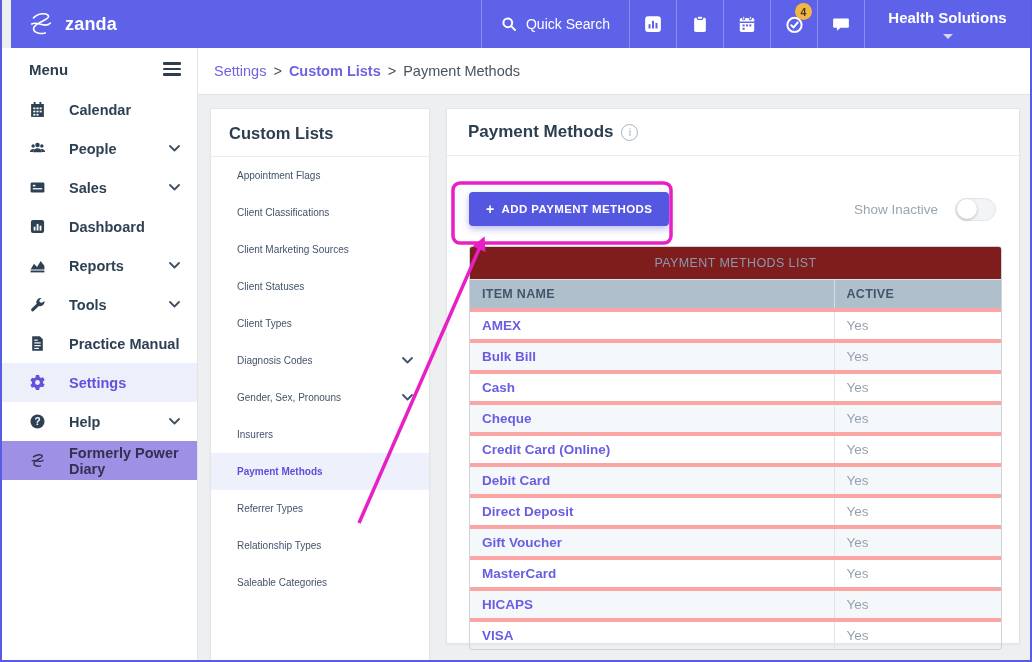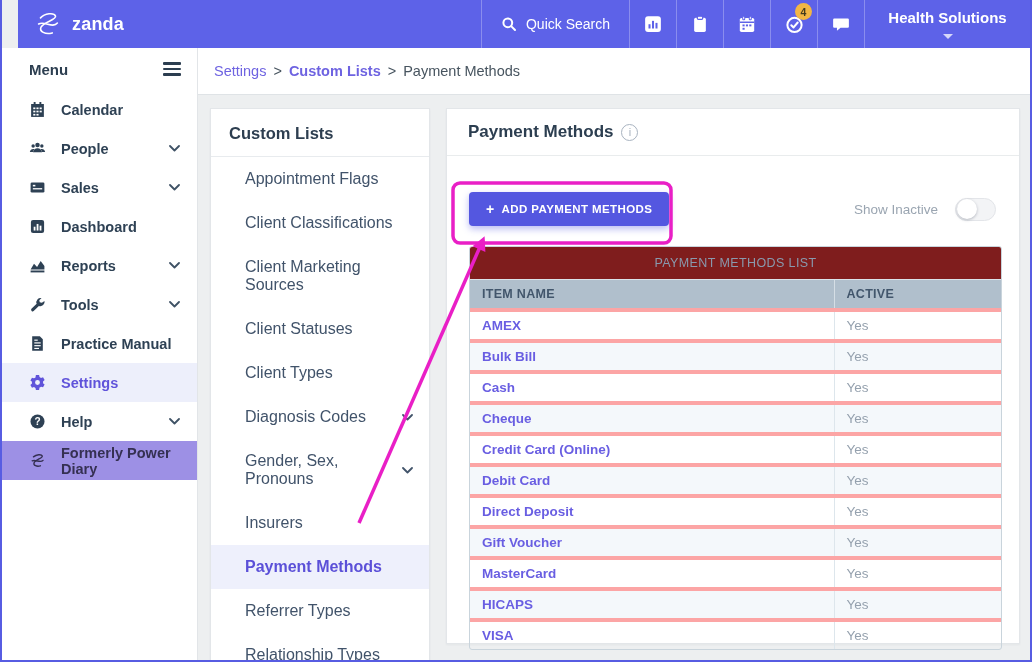--- a/index.html
+++ b/index.html
@@ -10,21 +10,21 @@
     background:#ffffff; overflow:hidden;
   }
   .page {
     position:relative; width:1032px; height:662px;
     border:2px solid #575ce2; border-top:none;
     background:#edeff0; overflow:hidden;
   }
 
   
   .topbar {
-    position:absolute; left:16px; top:0; right:0; height:48px;
+    position:absolute; left:9px; top:0; right:0; height:48px;
     background:#5d62e8; display:flex; align-items:stretch; color:#fff;
   }
   .brand { display:flex; align-items:center; gap:9px; padding-left:15px; flex:1; }
   .brand-name { font-size:18px; font-weight:bold; letter-spacing:.2px; }
   .tb-cell {
     display:flex; align-items:center; justify-content:center;
     border-left:1px solid rgba(255,255,255,.28); cursor:pointer; position:relative;
   }
   .tb-search { width:148px; gap:9px; font-size:14px; }
   .tb-icon { width:47px; }
@@ -46,21 +46,21 @@
     gap:20px;
   }
   .menu-title { font-size:15px; font-weight:bold; color:#2c3e50; }
   .hamburger { display:flex; flex-direction:column; gap:3px; cursor:pointer; }
   .hamburger span { width:18px; height:2.6px; background:#2c3e50; border-radius:1px; }
   .nav-item {
     height:39px; display:flex; align-items:center; gap:15px;
     padding:0 17px 0 27px; color:#2e4154; cursor:pointer;
   }
   .nav-icon { width:17px; height:17px; flex:0 0 17px; display:flex; align-items:center; }
-  .nav-label { font-size:14.5px; font-weight:bold; flex:1; }
+  .nav-label { font-size:14.5px; font-weight:bold; flex:1;margin-left:8px; }
   .nav-item .chev { color:#3f5265; display:flex; }
   .nav-item.active { background:#edeffb; color:#6053da; }
   .nav-item.brand-item { background:#9d90e5; color:#353052; }
 
   
   .crumbbar {
     position:absolute; left:196px; top:48px; right:0; height:47px;
     background:#fff; border-bottom:1px solid #dfe3e6;
     display:flex; align-items:center; padding-left:16px; font-size:14.5px; color:#47545f;
   }
@@ -69,21 +69,21 @@
   .crumb-sep { margin:0 7px; color:#47545f; }
 
   
   .content { position:absolute; left:196px; top:95px; right:0; bottom:0; background:#edeff0; }
   .card { background:#fff; border:1px solid #e3e6e9; box-shadow:0 1px 2px rgba(40,50,70,.05); }
 
   .cl-card { position:absolute; left:12px; top:13px; width:220px; height:560px; overflow:hidden; }
   .cl-head { padding:15px 18px 13px; border-bottom:1px solid #e8ebee; }
   .cl-title { font-size:16.5px; font-weight:bold; color:#2d3e50; }
   .cl-item {
-    padding:13px 16px 13px 34px; font-size:16px; color:#41536a;
+    padding:13px 16px 13px 26px; font-size:10px; color:#41536a;
     display:flex; align-items:center; justify-content:space-between; cursor:pointer;
   }
   .cl-item.active { background:#eef0fc; color:#5b50d8; font-weight:bold; }
   .cl-item .chev { color:#42546a; display:flex; }
 
   .main-card { position:absolute; left:248px; top:13px; width:574px; height:536px; }
   .mc-head {
     height:47px; display:flex; align-items:center; gap:8px;
     padding:0 21px; border-bottom:1px solid #e9eced;
   }

